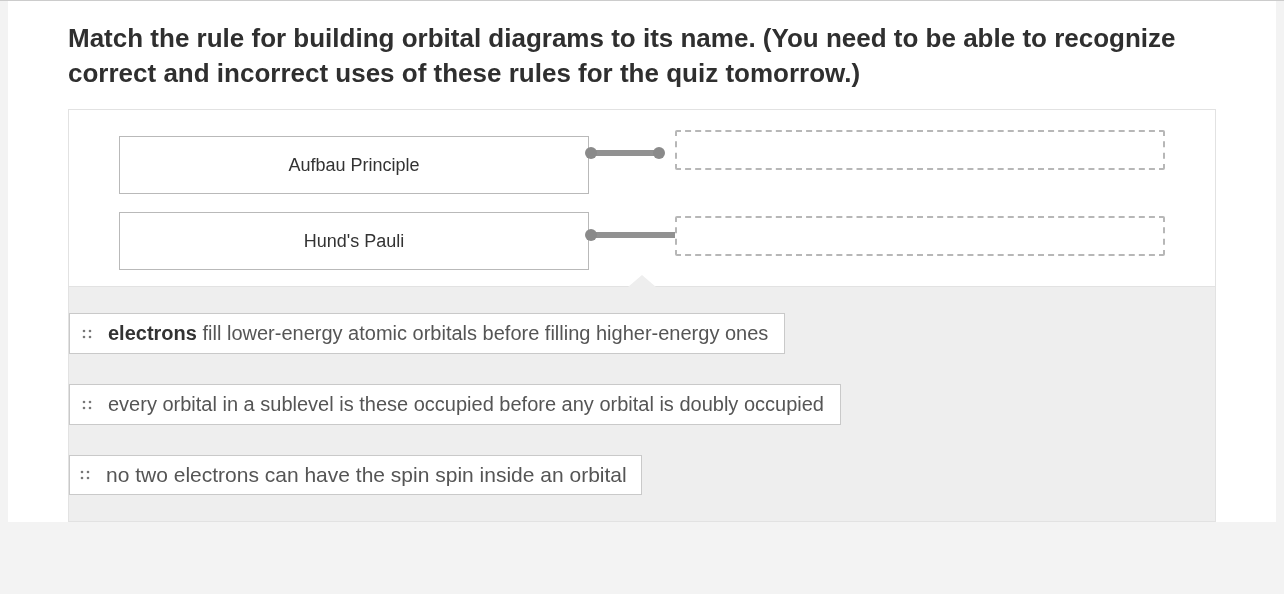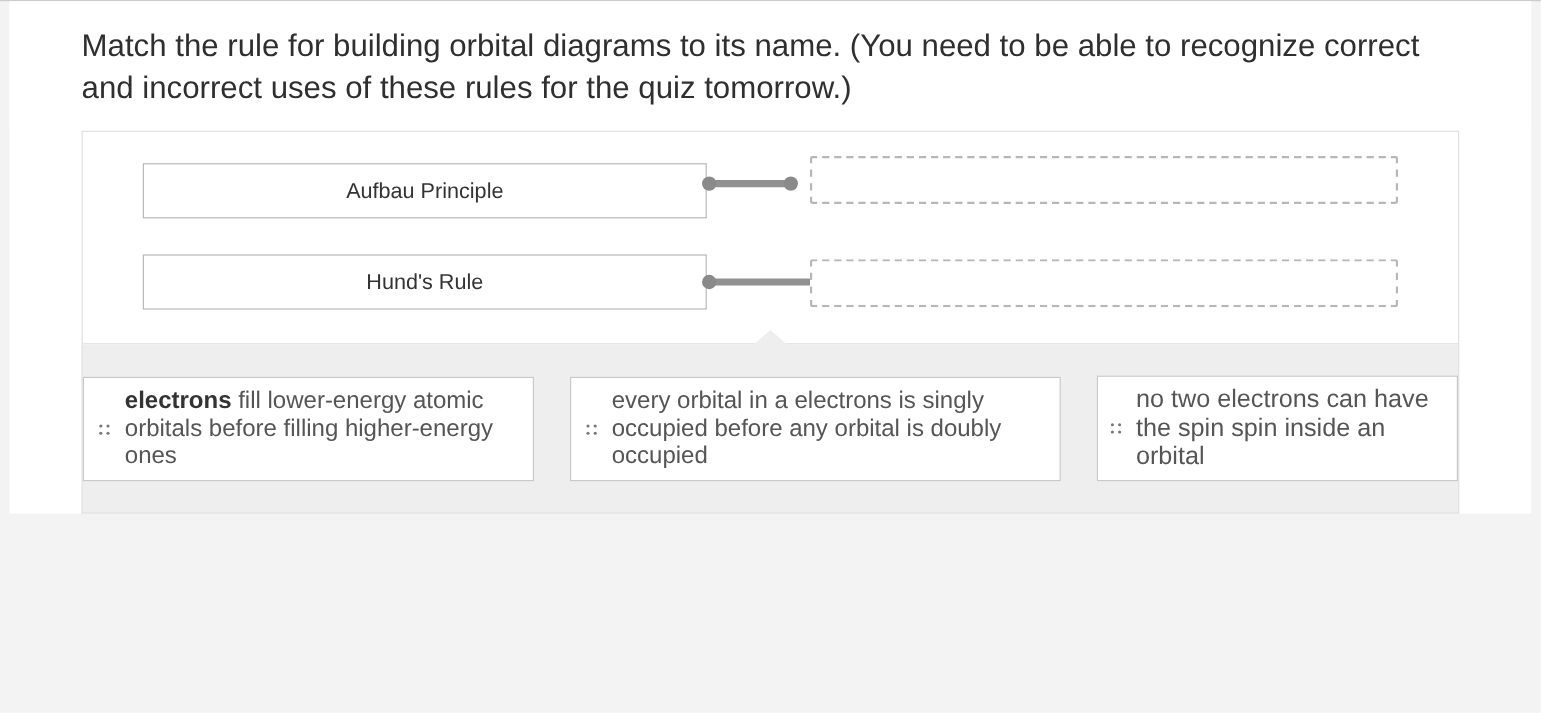--- a/index.html
+++ b/index.html
@@ -15,40 +15,40 @@
   .card {
     margin: 0 8px;
     background: #fff;
   }
 
   .prompt {
     padding: 20px 60px 18px 60px;
     font-size: 26px;
     line-height: 1.35;
     color: #2f2f2f;
-    font-weight: 400;
+    font-weight: 700;
     background: #fff;
   }
 
   .match-panel {
     margin: 0 60px;
     border: 1px solid #e2e2e2;
     background: #fff;
     padding: 24px 50px 24px 50px;
   }
 
   .row { position: relative; height: 52px; margin-bottom: 24px; }
   .row:last-child { margin-bottom: 0; }
 
   .left-box {
     position: absolute;
     left: 0;
     top: 2px;
     width: 470px;
-    height: 46px;
+    height: 58px;
     border: 1px solid #b9b9b9;
     background: #fff;
     display: flex;
     align-items: center;
     justify-content: center;
     font-size: 18px;
     color: #333;
   }
 
   .connector {
@@ -91,22 +91,22 @@
 
   
   .tray {
     position: relative;
     margin: 0 60px;
     border: 1px solid #e2e2e2;
     border-top: none;
     background: #eeeeee;
     padding: 26px 0 26px 0;
     display: flex;
-    flex-direction: row;
-    align-items: flex-end;
+    flex-direction: column;
+    align-items: flex-start;
     gap: 30px;
   }
   .tray::before {
     content: "";
     position: absolute;
     top: -12px;
     left: 50%;
     transform: translateX(-50%);
     width: 0; height: 0;
     border-left: 14px solid transparent;
@@ -152,21 +152,21 @@
       </div>
       <div class="connector">
         <span class="dot l"></span>
         <span class="dot r"></span>
       </div>
       <div class="drop"></div>
     </div>
 
     <div class="row row2">
       <div class="left-box">
-        <span>Hund's Rule</span>
+        <span>Hund's Pauli</span>
       </div>
       <div class="connector">
         <span class="dot l"></span>
         <span class="dot r"></span>
       </div>
       <div class="drop"></div>
     </div>
 
 
   </div>
@@ -189,21 +189,21 @@
 
     <div class="chip">
       <span class="grip">
         <svg viewBox="0 0 10 10" width="10" height="10">
             <circle cx="2" cy="2" r="1.3" fill="currentColor"></circle>
             <circle cx="8" cy="2" r="1.3" fill="currentColor"></circle>
             <circle cx="2" cy="8" r="1.3" fill="currentColor"></circle>
             <circle cx="8" cy="8" r="1.3" fill="currentColor"></circle>
           </svg>
       </span>
-      <span class="txt">every orbital in a electrons is singly occupied before any orbital is doubly occupied</span>
+      <span class="txt">every orbital in a sublevel is these occupied before any orbital is doubly occupied</span>
     </div>
 
     <div class="chip small">
       <span class="grip">
         <svg viewBox="0 0 10 10" width="10" height="10">
             <circle cx="2" cy="2" r="1.3" fill="currentColor"></circle>
             <circle cx="8" cy="2" r="1.3" fill="currentColor"></circle>
             <circle cx="2" cy="8" r="1.3" fill="currentColor"></circle>
             <circle cx="8" cy="8" r="1.3" fill="currentColor"></circle>
           </svg>

